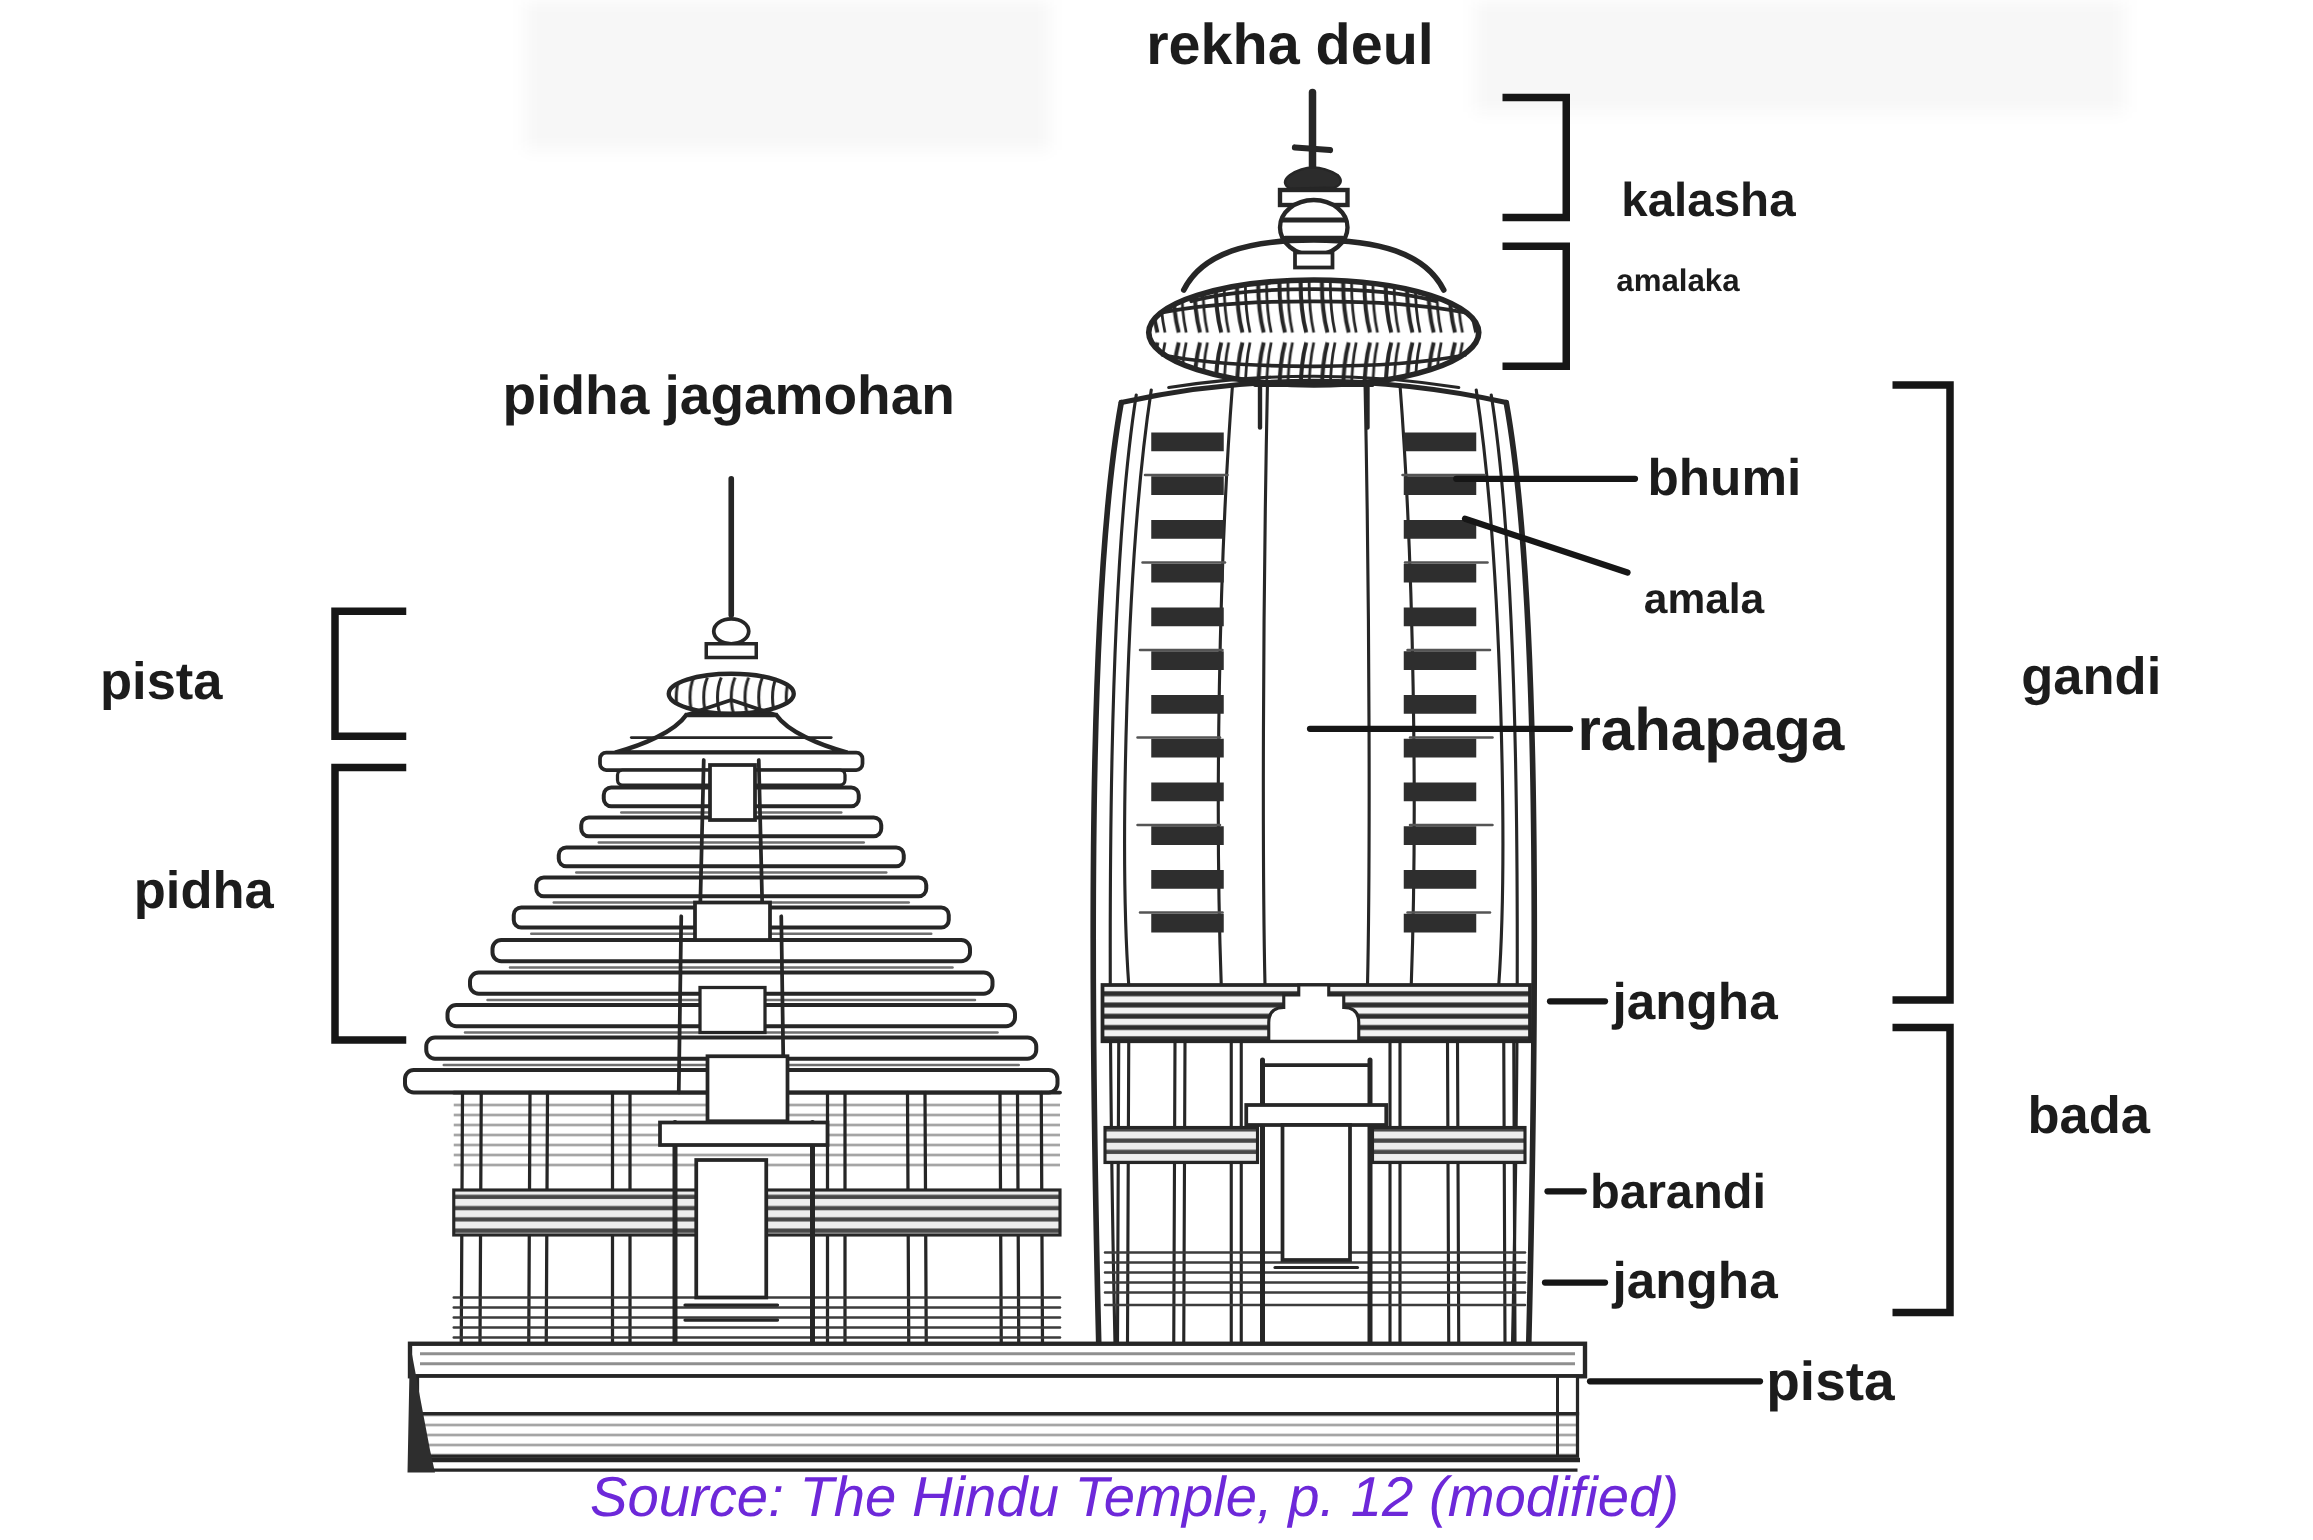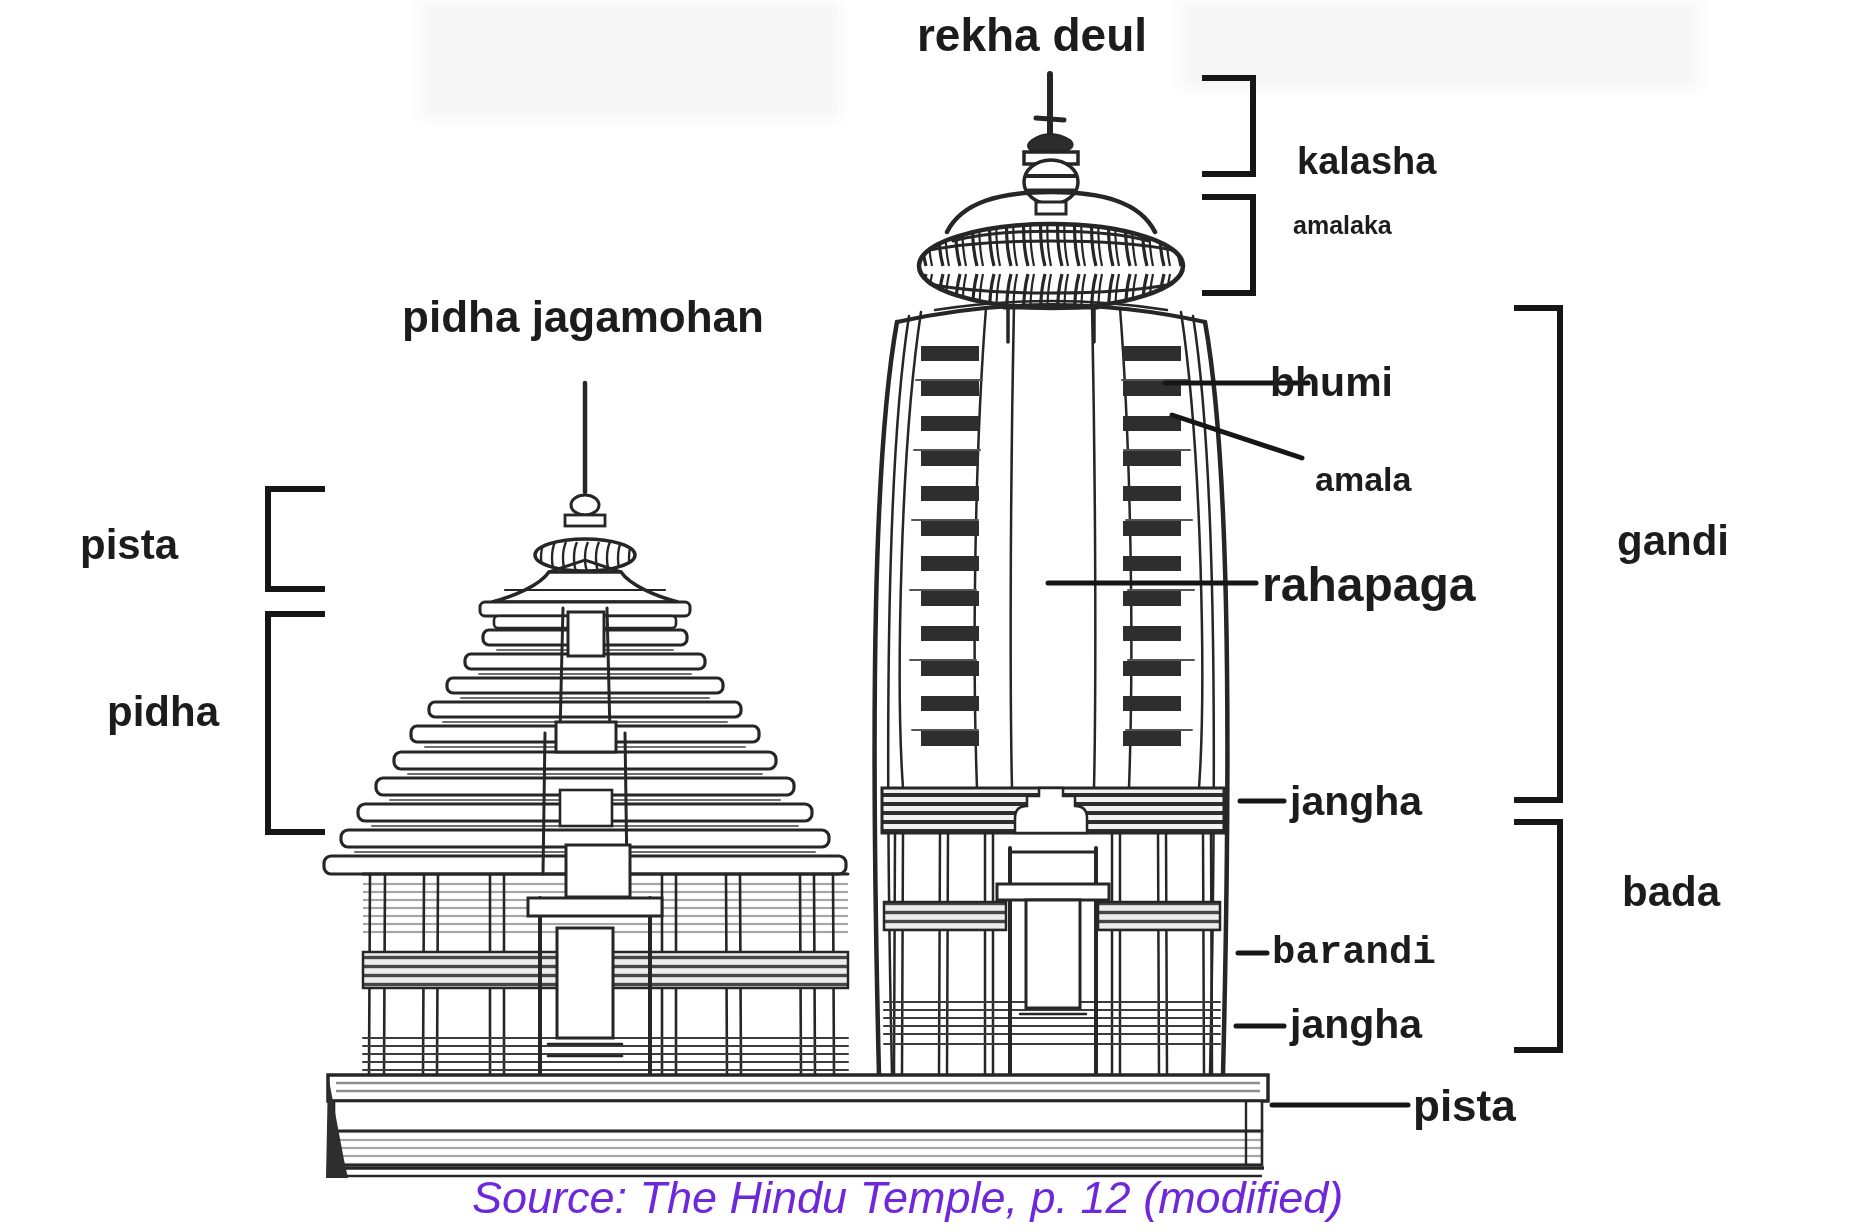--- a/index.html
+++ b/index.html
@@ -296,25 +296,25 @@
       <line x1="1236" y1="1026" x2="1284" y2="1026"></line>
       <line x1="1272" y1="1105" x2="1408" y2="1105"></line>
     </g>
   </svg>
 
   <div class="lbl title" style="left:583px;top:295px;font-size:44px;">pidha jagamohan</div>
   <div class="lbl title" style="left:1032px;top:12px;">rekha deul</div>
 
   <div class="lbl side" style="left:1297px;top:117px;font-size:38px;margin-top:25px;">kalasha</div>
   <div class="lbl side" style="left:1293px;top:213px;font-size:25px;">amalaka</div>
-  <div class="lbl side" style="left:1270px;top:362px;font-size:41px;">bhumi</div>
+  <div class="lbl side" style="left:1318px;top:362px;font-size:41px;">bhumi</div>
   <div class="lbl side" style="left:1315px;top:462px;font-size:34px;">amala</div>
   <div class="lbl side" style="left:1262px;top:561px;font-size:48px;">rahapaga</div>
   <div class="lbl side" style="left:1290px;top:781px;font-size:41px;">jangha</div>
-  <div class="lbl side" style="left:1272px;top:934px;font-size:39px;font-family:Liberation Mono, monospace;">barandi</div>
+  <div class="lbl side" style="left:1272px;top:934px;font-size:39px;">barandi</div>
   <div class="lbl side" style="left:1290px;top:1004px;font-size:41px;">jangha</div>
   <div class="lbl side" style="left:1413px;top:1084px;font-size:44px;">pista</div>
   <div class="lbl big" style="left:1617px;top:520px;">gandi</div>
   <div class="lbl big" style="left:1622px;top:871px;">bada</div>
 
   <div class="lbl big" style="left:80px;top:524px;">pista</div>
   <div class="lbl big" style="left:107px;top:691px;">pidha</div>
 
   <div class="src">Source: The Hindu Temple, p. 12 (modified)</div>
 </div>

